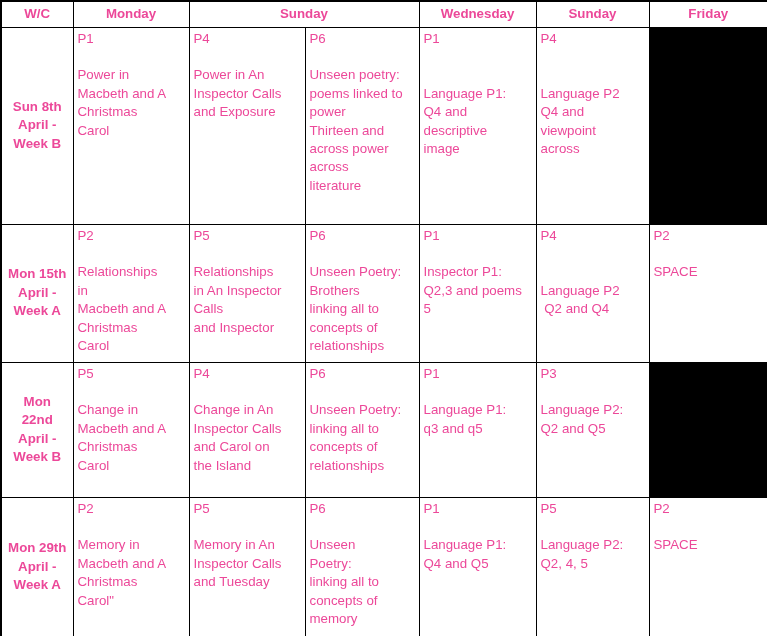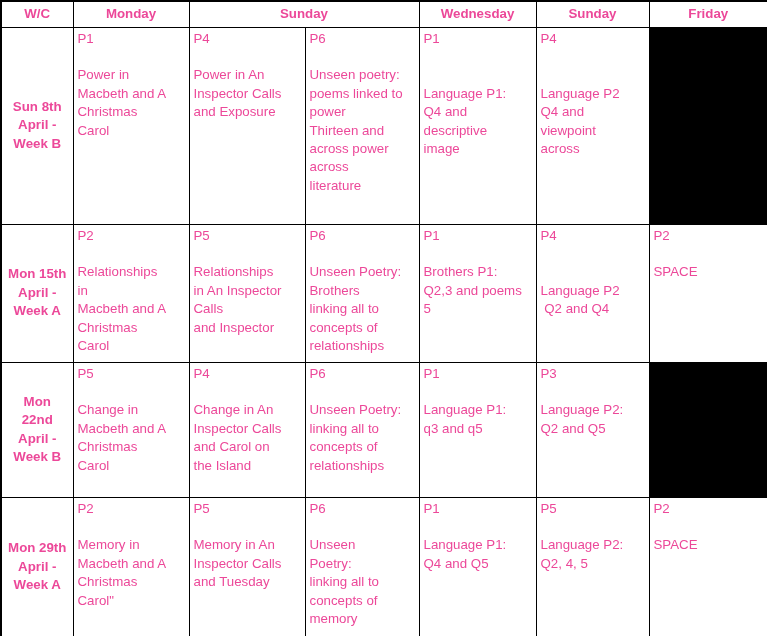--- a/index.html
+++ b/index.html
@@ -154,21 +154,21 @@
             <div class="cell-line"></div>
             <div class="cell-line"><span>Unseen Poetry:</span></div>
             <div class="cell-line"><span class="it">Brothers</span></div>
             <div class="cell-line"><span>linking all to</span></div>
             <div class="cell-line"><span>concepts of</span></div>
             <div class="cell-line"><span>relationships</span></div>
           </td>
           <td>
             <div class="cell-line"><span>P1</span></div>
             <div class="cell-line"></div>
-            <div class="cell-line"><span class="it">Brothers P1</span><span>:</span></div>
+            <div class="cell-line"><span class="it">Inspector P1</span><span>:</span></div>
             <div class="cell-line"><span>Q2,3 and poems</span></div>
             <div class="cell-line"><span>5</span></div>
           </td>
           <td>
             <div class="cell-line"><span>P4</span></div>
             <div class="cell-line"></div>
             <div class="cell-line"></div>
             <div class="cell-line"><span>Language P2</span></div>
             <div class="cell-line"><span> Q2 and Q4</span></div>
           </td>

